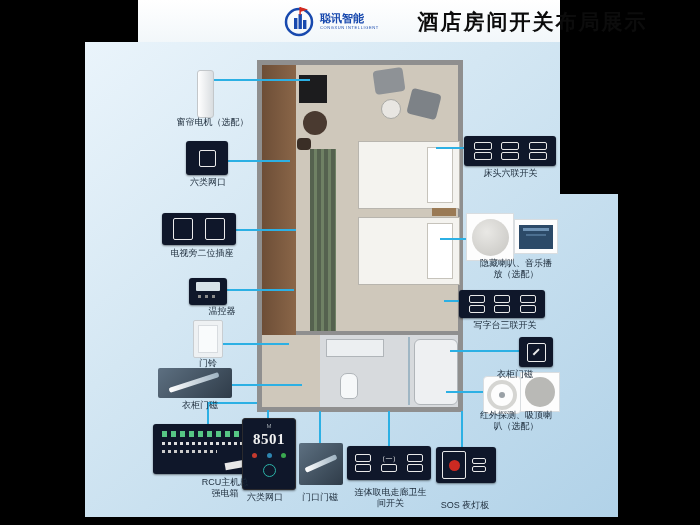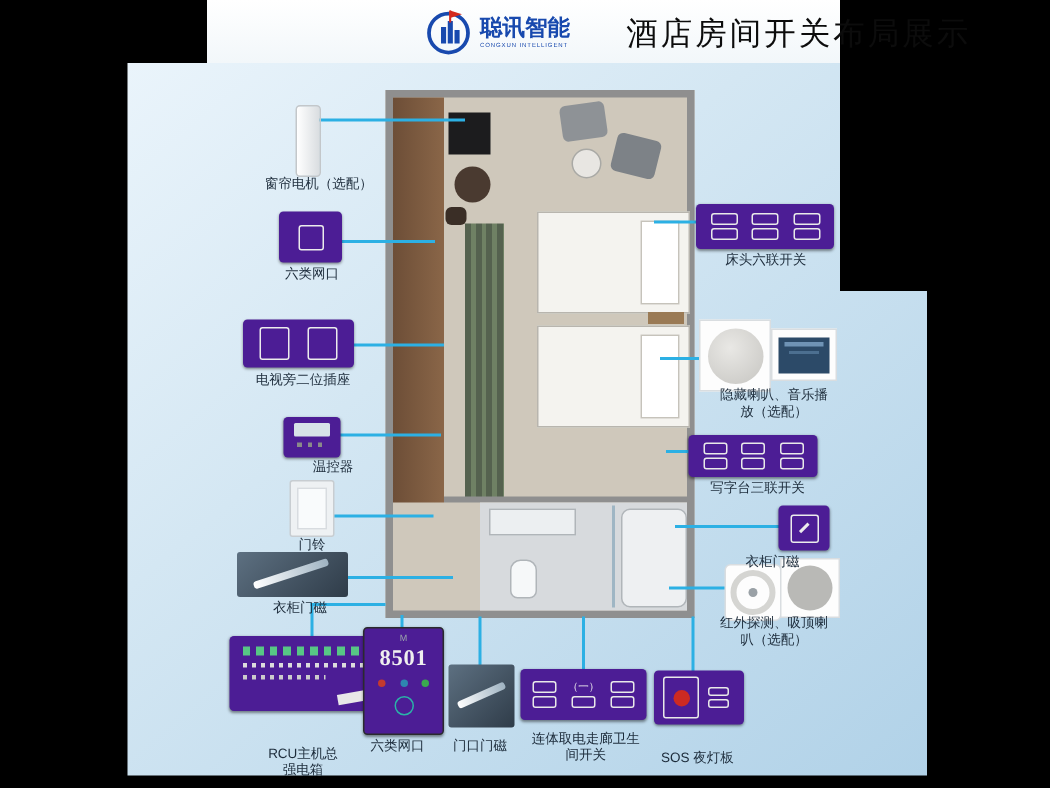--- a/index.html
+++ b/index.html
@@ -3,32 +3,32 @@
 <meta charset="utf-8">
 <style>
   html,body{margin:0;padding:0;background:#000;}
   .stage{position:relative;width:700px;height:525px;background:#000;overflow:hidden;
          font-family:"Liberation Sans",sans-serif;}
   .panel{position:absolute;left:85px;top:42px;width:533px;height:475px;
          background:linear-gradient(140deg,#eaf4fb 0%,#d4e7f3 38%,#b1d2e8 100%);}
   .header{position:absolute;left:138px;top:0;width:422px;height:42px;
           background:linear-gradient(#ffffff,#f2f7fa);}
   .notch{position:absolute;left:560px;top:42px;width:58px;height:152px;background:#000;}
-  .title{position:absolute;left:232px;top:8px;width:325px;font-size:21px;font-weight:normal;
+  .title{position:absolute;left:232px;top:8px;width:325px;font-size:21px;font-weight:bold;
          color:#0c0c0c;letter-spacing:2px;text-align:center;}
   .logo-wrap{position:absolute;left:144px;top:4px;display:flex;align-items:center;gap:4px;}
-  .logo-text{color:#1849ae;font-weight:bold;font-size:15px;line-height:1;}
+  .logo-text{color:#1849ae;font-weight:bold;font-size:11px;line-height:1;}
   .logo-tag{color:#1849ae;font-size:4px;letter-spacing:.6px;line-height:1;margin-top:2px;}
   .watermark{position:absolute;left:487px;top:495px;font-size:17px;color:#c2cad0;
              letter-spacing:1px;z-index:60;opacity:.9;}
   .lbl{position:absolute;font-size:9px;line-height:1.25;color:#1c2b3a;text-align:center;
        white-space:pre-line;z-index:30;}
   .line-h{position:absolute;height:2px;background:#2cb0e4;z-index:20;}
   .line-v{position:absolute;width:2px;background:#2cb0e4;z-index:20;}
-  .bp{position:absolute;background:#4c1d95;border-radius:3px;z-index:25;
+  .bp{position:absolute;background:#0f172a;border-radius:3px;z-index:25;
       box-shadow:0 1px 2px rgba(0,0,0,.45);}
   .cell{width:16px;height:6px;border:1px solid #e9e9e9;border-radius:2px;}
   .grp{display:flex;flex-direction:column;gap:2px;align-items:center;}
   .card{position:absolute;background:#fdfdfd;border:1px solid #d9dde0;z-index:25;}
   .rod-box{position:absolute;border-radius:2px;z-index:25;
            background:linear-gradient(135deg,#5d7081 0%,#2f3c49 100%);}
   .rod{position:absolute;border-radius:2px;
        background:linear-gradient(90deg,#ffffff,#9fb3c2);}
   
   .plan{position:absolute;left:257px;top:60px;width:206px;height:352px;box-sizing:border-box;
@@ -132,21 +132,21 @@
     <div class="rod" style="left:10px;top:12px;width:52px;height:5px;transform:rotate(-18deg);"></div>
   </div>
   <div class="lbl" style="left:150px;top:400px;width:100px;">衣柜门磁</div>
 
   <div class="bp" style="left:153px;top:424px;width:106px;height:50px;">
     <div style="margin:7px 9px 0;height:6px;background:repeating-linear-gradient(90deg,#57c785 0 5px,transparent 5px 9px);"></div>
     <div style="margin:5px 9px 0;height:3px;background:repeating-linear-gradient(90deg,#dddddd 0 3px,transparent 3px 6px);"></div>
     <div style="margin:5px 9px 0;width:55px;height:3px;background:repeating-linear-gradient(90deg,#cccccc 0 3px,transparent 3px 6px);"></div>
     <div style="position:absolute;right:8px;bottom:6px;width:26px;height:7px;background:#e8e8e8;transform:rotate(-10deg);"></div>
   </div>
-  <div class="lbl" style="left:152px;top:477px;width:100px;margin-top:20px;">RCU主机总
+  <div class="lbl" style="left:175px;top:477px;width:100px;">RCU主机总
 强电箱</div>
 
   <div class="bp" style="left:242px;top:418px;width:52px;height:70px;border:1px solid #2a2a2e;text-align:center;">
     <div style="margin-top:4px;font-size:6px;color:#9aa3ab;">M</div>
     <div style="margin-top:2px;font-size:15px;font-weight:bold;color:#efefef;letter-spacing:.5px;font-family:'Liberation Serif',serif;">8501</div>
     <div style="margin-top:5px;display:flex;justify-content:space-evenly;">
       <span style="width:5px;height:5px;border-radius:50%;background:#c43a2e;display:inline-block;"></span>
       <span style="width:5px;height:5px;border-radius:50%;background:#2e86b0;display:inline-block;"></span>
       <span style="width:5px;height:5px;border-radius:50%;background:#3aa94f;display:inline-block;"></span>
     </div>

